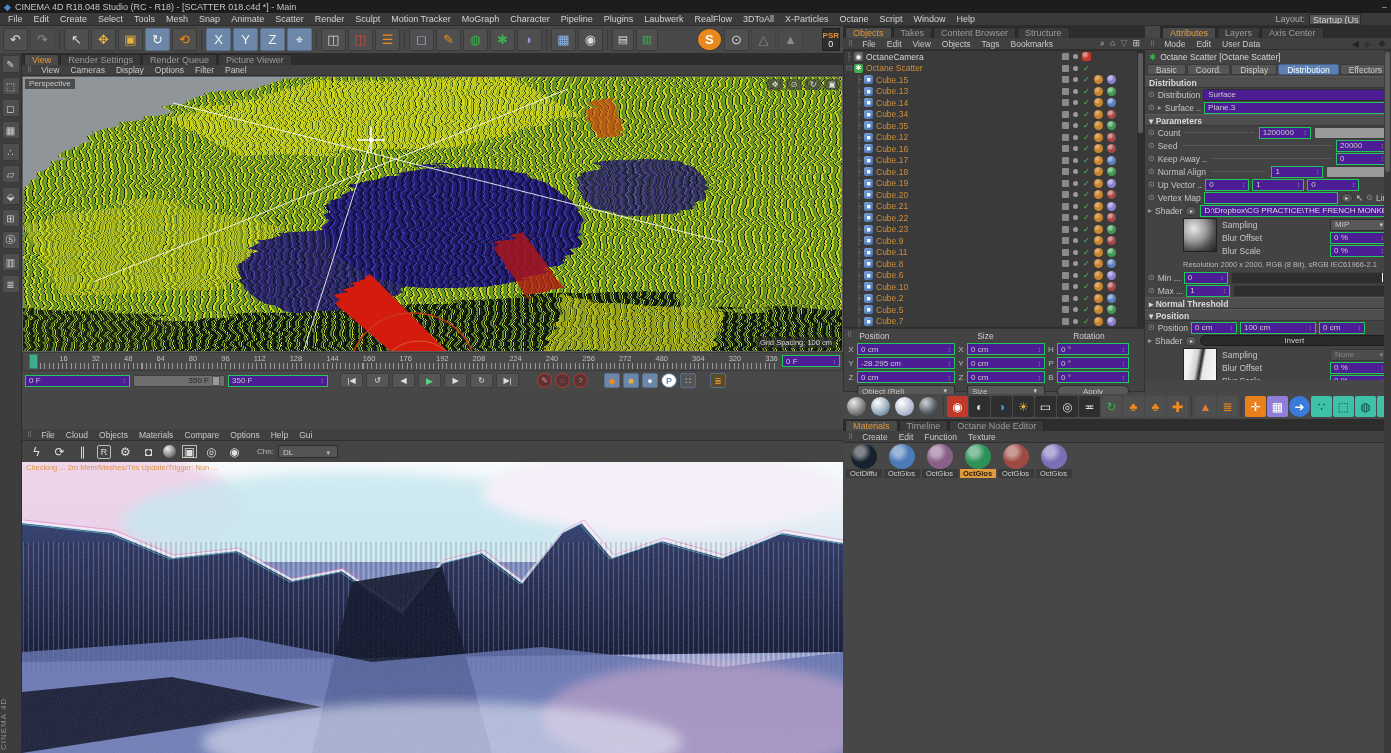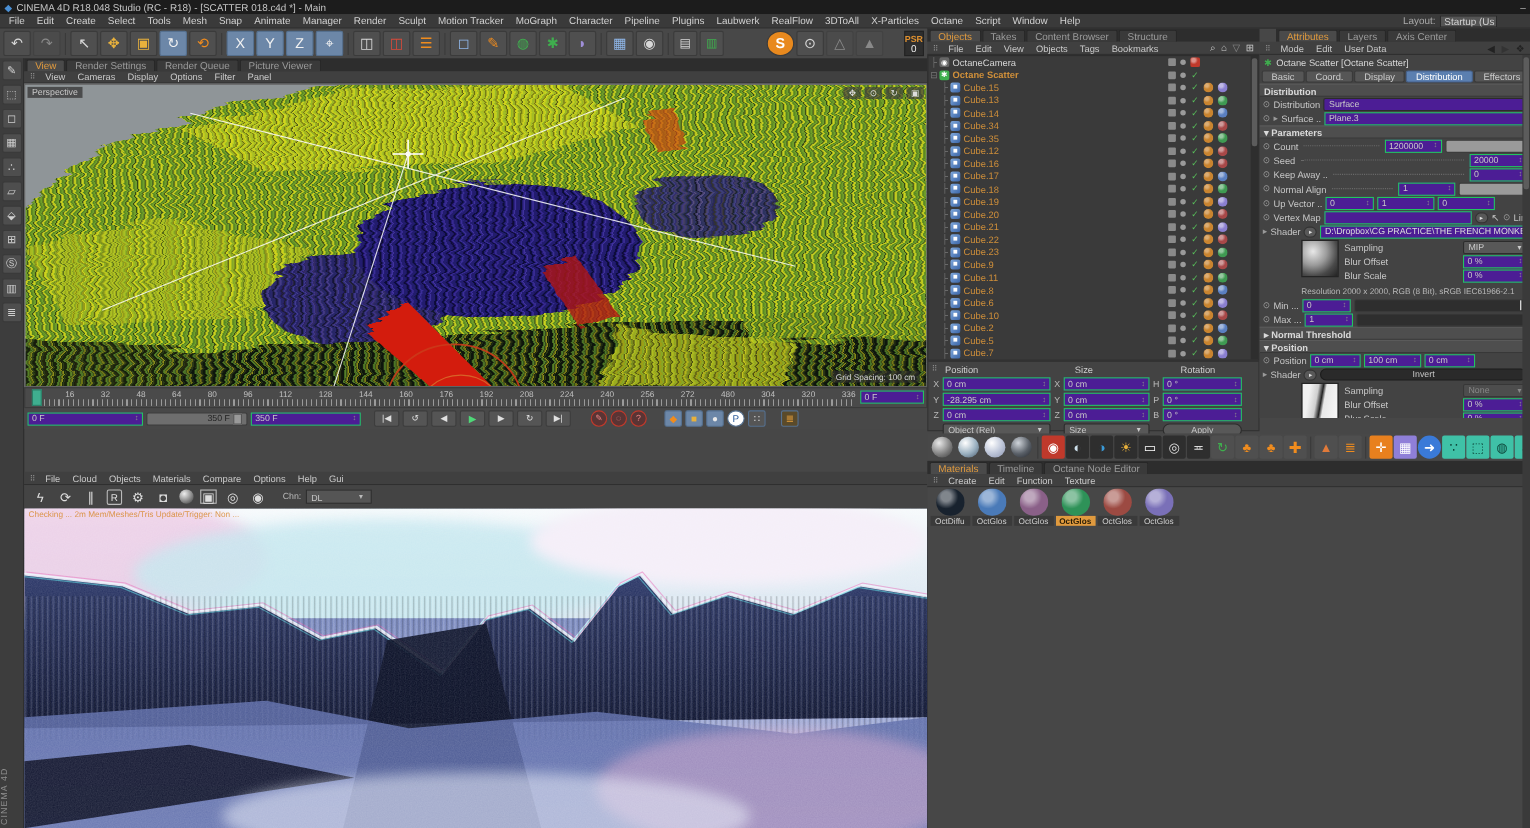--- a/index.html
+++ b/index.html
@@ -145,21 +145,21 @@
 
   <div id="menubar" class="abs">
     <span>File</span>
     <span>Edit</span>
     <span>Create</span>
     <span>Select</span>
     <span>Tools</span>
     <span>Mesh</span>
     <span>Snap</span>
     <span>Animate</span>
-    <span>Manager</span>
+    <span>Scatter</span>
     <span>Render</span>
     <span>Sculpt</span>
     <span>Motion Tracker</span>
     <span>MoGraph</span>
     <span>Character</span>
     <span>Pipeline</span>
     <span>Plugins</span>
     <span>Laubwerk</span>
     <span>RealFlow</span>
     <span>3DToAll</span>
@@ -494,21 +494,21 @@
         <span class="nm wh">OctaneCamera</span>
         <span class="ocols">
           <span class="vd"></span>
           <span class="vd2"></span>
           <span class="tg sq" style="background: radial-gradient(circle at 35% 30%, rgba(255, 255, 255, 0.45) 0px, rgba(255, 255, 255, 0.45) 18%, rgba(255, 255, 255, 0) 45%), rgb(192, 57, 43);"></span>
         </span>
       </div>
     <div class="orow">
         <span class="tree">⊟</span>
         <span class="oic scat">✱</span>
-        <span class="nm" style="font-weight:bold">Octane Scatter</span>
+        <span class="nm" style="font-weight:normal">Octane Scatter</span>
         <span class="ocols">
           <span class="vd"></span>
           <span class="vd2"></span>
           <span class="chk">✓</span>
         </span>
       </div>
     <div class="orow">
         <span class="tree"></span>
         <span class="tree">├</span>
         <span class="oic cube">■</span>
@@ -1107,21 +1107,21 @@
       </div>
     <div class="sec">▸ <span>Normal Threshold</span></div>
     <div class="sec">▾ <span>Position</span></div>
     <div class="ar">
         <span class="dot">⊙</span>
         <span class="lb">Position</span>
         <div class="f" style="width:46px">
           <span>0 cm</span>
           <span class="ud">↕</span>
         </div>
-        <div class="f" style="width:52px">
+        <div class="f" style="width:76px">
           <span>100 cm</span>
           <span class="ud">↕</span>
         </div>
         <div class="f" style="width:46px">
           <span>0 cm</span>
           <span class="ud">↕</span>
         </div>
       </div>
     <div class="ar">
         <span class="dot">▸</span>

